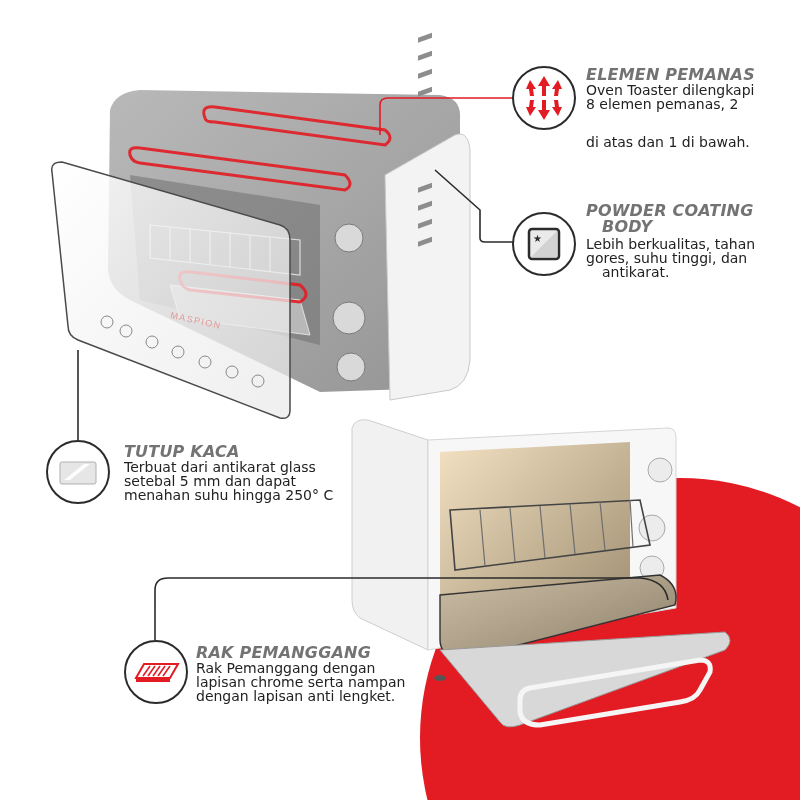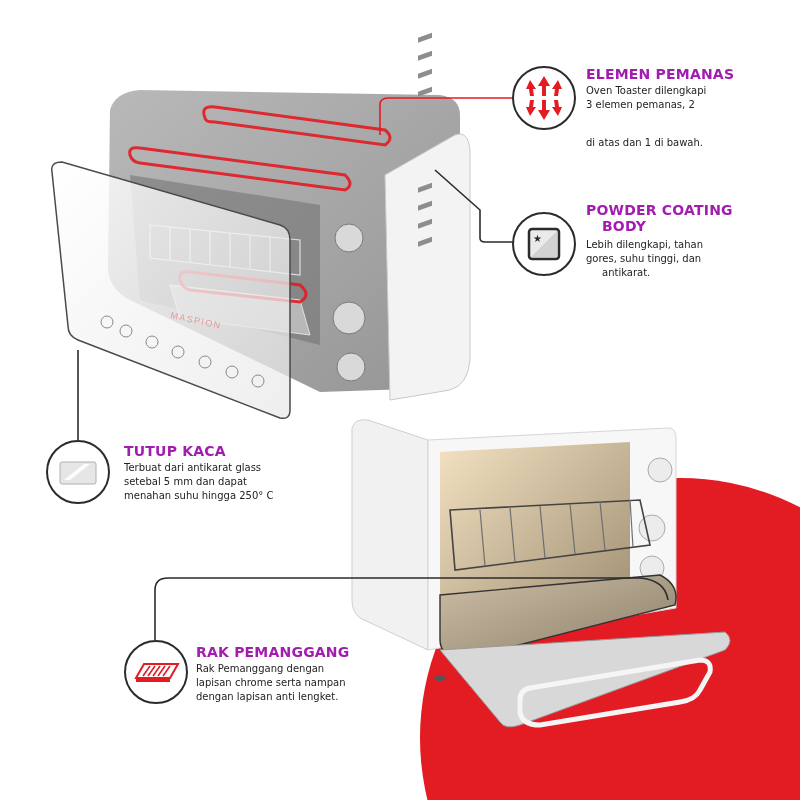--- a/index.html
+++ b/index.html
@@ -1,21 +1,21 @@
 <!DOCTYPE html>
 <html><head>
 <meta charset="utf-8">
 <style>
   html,body{margin:0;padding:0;background:#ffffff;}
   body{width:800px;height:800px;position:relative;overflow:hidden;font-family:"DejaVu Sans","Liberation Sans",sans-serif;}
   .red-blob{position:absolute;left:420px;top:478px;width:520px;height:520px;border-radius:50%;background:#e31b23;}
   .callout{position:absolute;}
   .icon-circle{position:absolute;width:60px;height:60px;border-radius:50%;border:2px solid #2b2b2b;background:#fff;}
-  .title{position:absolute;color:#a21caf;font-weight:bold;font-size:14px;line-height:15px;letter-spacing:0.2px;white-space:nowrap;}
-  .desc{position:absolute;color:#222;font-size:10px;line-height:13.5px;white-space:nowrap;}
+  .title{position:absolute;color:#737373;font-weight:bold;font-size:16px;line-height:15px;letter-spacing:0.2px;white-space:nowrap;font-style:italic;}
+  .desc{position:absolute;color:#222;font-size:14px;line-height:13.5px;white-space:nowrap;}
   svg{position:absolute;left:0;top:0;}
 </style>
 </head>
 <body>
 
 <div class="red-blob"></div>
 
 <svg width="800" height="800" viewBox="0 0 800 800">
   <defs>
     <linearGradient id="bodyGray" x1="0" y1="0" x2="1" y2="1">
@@ -144,35 +144,35 @@
         <path d="M30 52 L36 42 L32 42 L32 32 L28 32 L28 42 L24 42 Z"></path>
         <path d="M16 12 L22 21 L19 21 L20 28 L16 28 L15 21 L12 21 Z"></path>
         <path d="M44 12 L48 21 L45 21 L44 28 L40 28 L41 21 L38 21 Z"></path>
         <path d="M16 48 L12 39 L15 39 L16 32 L20 32 L19 39 L22 39 Z"></path>
         <path d="M44 48 L38 39 L41 39 L40 32 L44 32 L45 39 L48 39 Z"></path>
       </g>
     </svg>
   </div>
   <div class="title" style="left:586px;top:67px;">ELEMEN PEMANAS</div>
   <div class="desc" style="left:586px;top:84px;">Oven Toaster dilengkapi</div>
-  <div class="desc" style="left:586px;top:98px;">3 elemen pemanas, 2</div>
+  <div class="desc" style="left:586px;top:98px;">8 elemen pemanas, 2</div>
   <div class="desc" style="left:586px;top:112px;margin-top:24px;">di atas dan 1 di bawah.</div>
 </div>
 
 <div class="callout">
   <div class="icon-circle" style="left:512px;top:212px;">
     <svg width="60" height="60" viewBox="0 0 60 60">
       <rect x="15" y="15" width="30" height="30" rx="3" fill="#eaeaea" stroke="#2b2b2b" stroke-width="2.5"></rect>
       <path d="M17 43 L43 17 L43 43 Z" fill="#d2d2d2"></path>
       <text x="19" y="28" font-size="10" fill="#2b2b2b" font-family="DejaVu Sans, sans-serif">★</text>
     </svg>
   </div>
   <div class="title" style="left:586px;top:203px;">POWDER COATING</div>
   <div class="title" style="left:602px;top:219px;">BODY</div>
-  <div class="desc" style="left:586px;top:238px;">Lebih dilengkapi, tahan</div>
+  <div class="desc" style="left:586px;top:238px;">Lebih berkualitas, tahan</div>
   <div class="desc" style="left:586px;top:252px;">gores, suhu tinggi, dan</div>
   <div class="desc" style="left:602px;top:266px;">antikarat.</div>
 </div>
 
 <div class="callout">
   <div class="icon-circle" style="left:46px;top:440px;">
     <svg width="60" height="60" viewBox="0 0 60 60">
       <rect x="12" y="20" width="36" height="22" rx="2" fill="#e6e6e6" stroke="#b0b0b0"></rect>
       <path d="M16 38 L36 22 L42 22 L22 38 Z" fill="#ffffff" opacity="0.9"></path>
     </svg>

